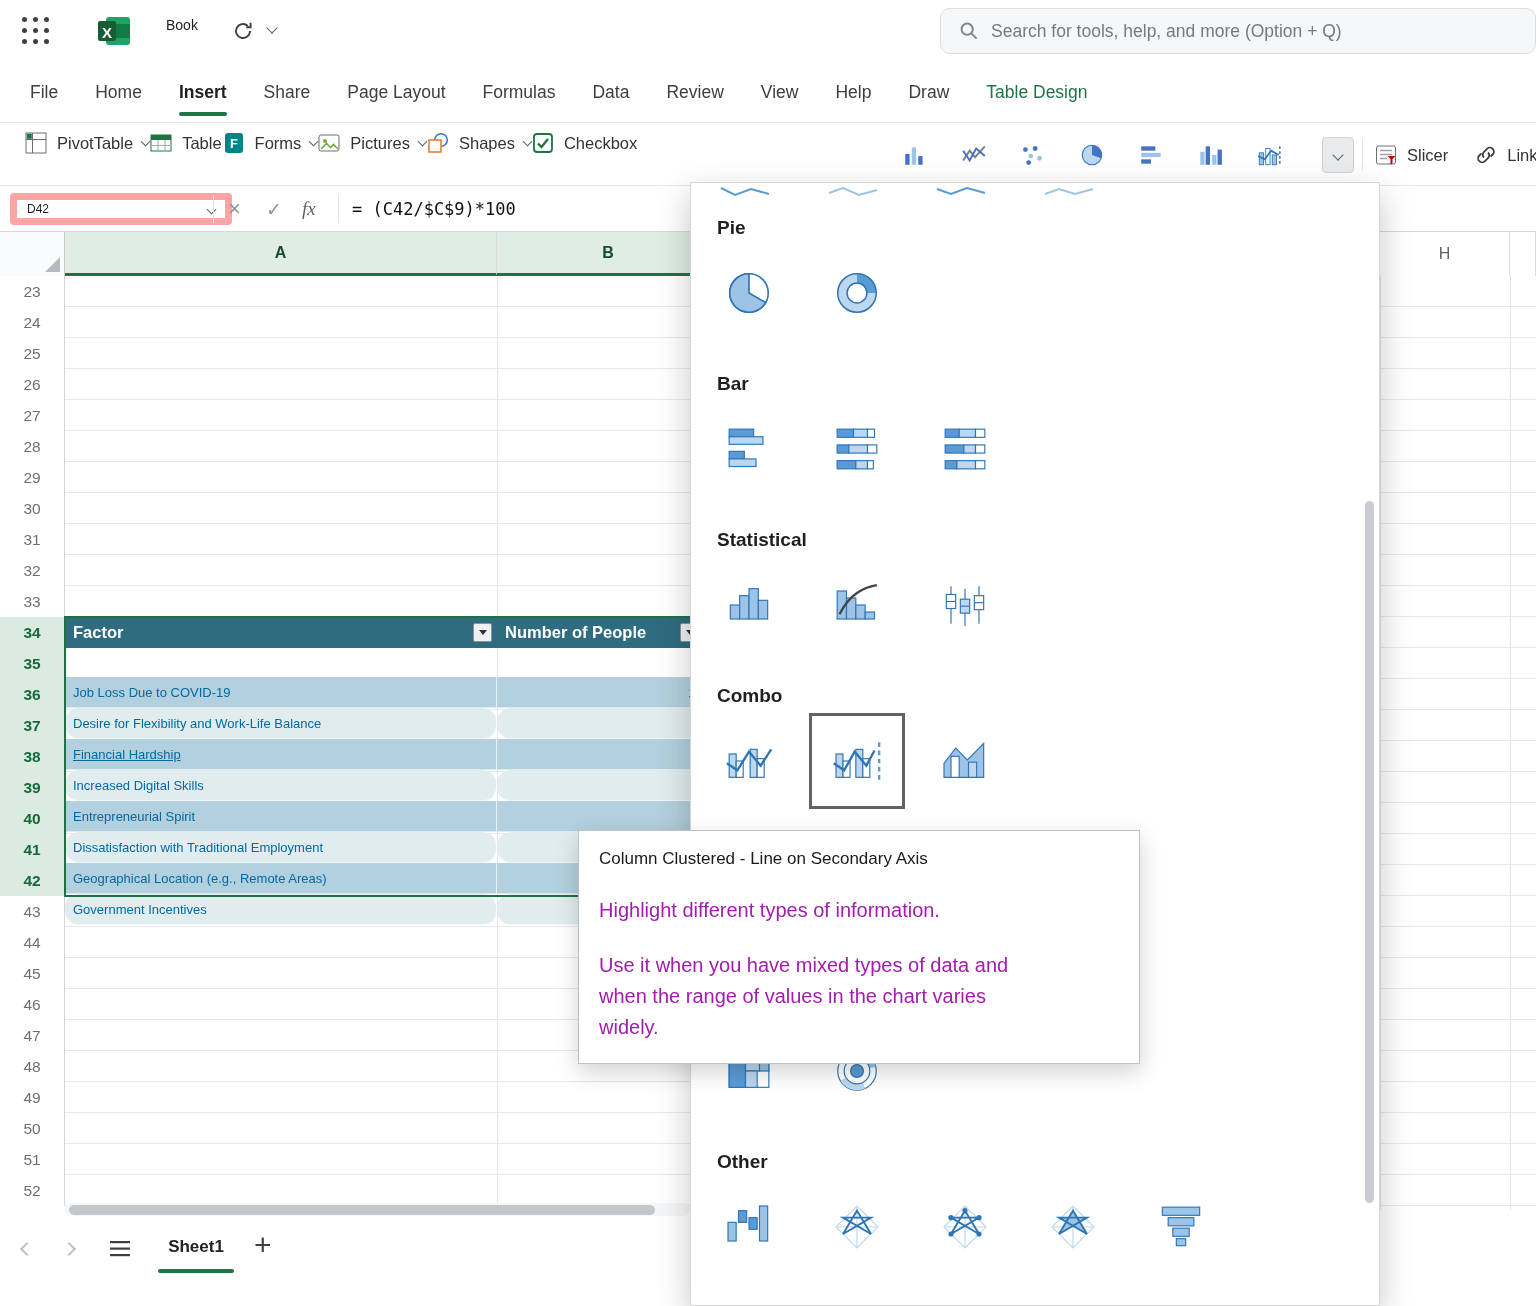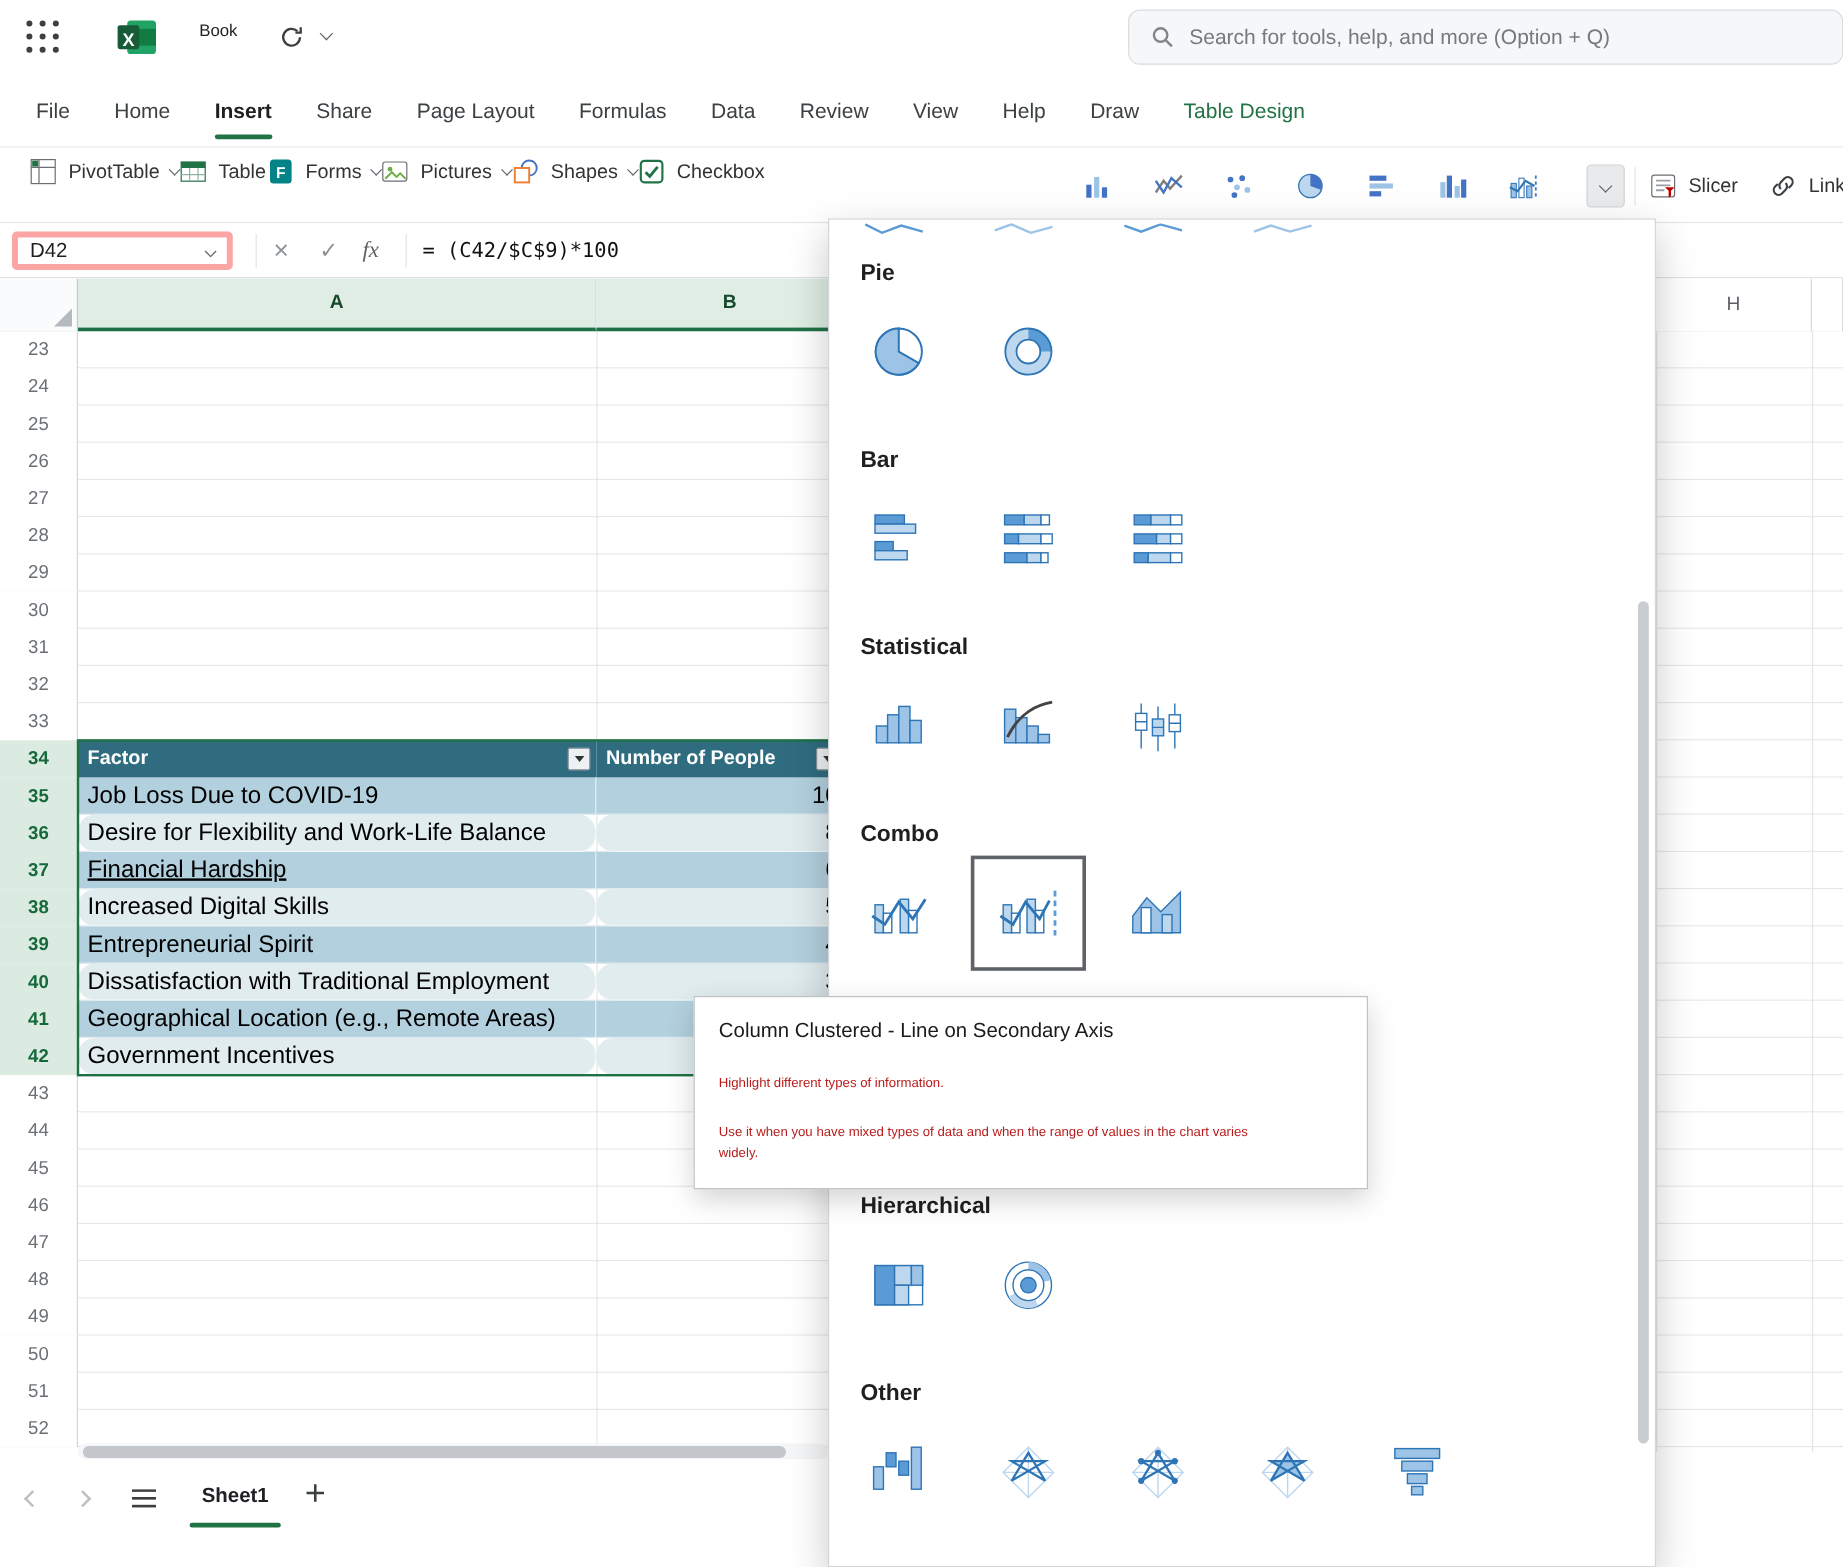--- a/index.html
+++ b/index.html
@@ -42,23 +42,23 @@
   .rcharts { position:absolute; left:902px; top:12px; height:40px; display:flex; align-items:center; gap:33px; }
   .chevbtn { position:absolute; left:1322px; top:14px; width:32px; height:36px;
     background:#e8eaeb; border:1px solid #d0d3d5; border-radius:4px;
     display:flex; align-items:center; justify-content:center; }
   .rdivider { position:absolute; left:1362px; top:16px; width:1px; height:32px; background:#e4e4e4; }
   .rright { position:absolute; left:1374px; top:12px; height:40px; display:flex; align-items:center; gap:26px; }
 
   
   .fbar { position:absolute; left:0; top:186px; width:1536px; height:46px;
     border-bottom:1px solid #d6d9db; background:#fff; }
-  .namebox { position:absolute; left:10px; top:7px; width:184px; height:32px;
-    border:5px solid #fca5a5; border-radius:4px; display:flex; align-items:center;
-    padding:0 10px; font-size:17px; color:#1f1f1f; }
+  .namebox { position:absolute; left:10px; top:7px; width:222px; height:32px;
+    border:7px solid #fca5a5; border-radius:4px; display:flex; align-items:center;
+    padding:0 10px; font-size:12px; color:#1f1f1f; }
   .namebox .chev { margin-left:auto; width:7px; height:7px; }
   .fsep { position:absolute; top:9px; width:1px; height:28px; background:#e2e4e6; }
   .fbtn { position:absolute; top:0; height:46px; display:flex; align-items:center; color:#8e9397; }
   .fx { font-family:"Liberation Serif", serif; font-style:italic; font-size:19px; color:#5f6368; }
   .formula { position:absolute; left:352px; top:0; height:46px; display:flex; align-items:center;
     font-family:"DejaVu Sans Mono", monospace; font-size:17px; color:#111; }
 
   
   .grid { position:absolute; left:0; top:232px; width:1536px; height:978px; overflow:hidden; background:#fff; }
   .colheaders { position:absolute; left:0; top:0; width:1536px; height:44px; background:#fff;
@@ -81,21 +81,21 @@
 
   .thead { position:absolute; height:31px; background:var(--teal,#2F6C80); color:#fff;
     font-size:16.5px; font-weight:700; display:flex; align-items:center; padding-left:8px; z-index:4; }
   .thead .filter { position:absolute; right:5px; top:6px; width:19px; height:19px;
     background:#eef1f3; border:1px solid #89939c; border-radius:2px;
     display:flex; align-items:center; justify-content:center; }
   .thead.b .filter { right:21px; }
   .tri { width:0; height:0; border-left:4px solid transparent; border-right:4px solid transparent;
     border-top:5px solid #333; }
   .tcell { position:absolute; height:31px; display:flex; align-items:center; padding-left:8px;
-    font-size:20px; color:#000000; z-index:4; border-bottom:1px solid rgba(255,255,255,.55); }
+    font-size:13px; color:#0369a1; z-index:4; border-bottom:1px solid rgba(255,255,255,.55);margin-top:29px; }
   .tcell.a { border-right:1px solid rgba(255,255,255,.7); }
   .tcell.b { justify-content:flex-end; padding-right:10px; }
   .tcell.odd { background:var(--rowodd,#B3D0DE); }
   .tcell.even { background:var(--roweven,#E1ECEF);border-radius:14px; }
   .selrect { position:absolute; left:64px; border:2px solid var(--selgreen,#1E7145);
     z-index:5; pointer-events:none; }
 
   
   .panel { position:absolute; left:690px; top:182px; width:690px; height:1124px; background:#fff;
     border:1px solid #d4d6d8; box-shadow:0 12px 32px rgba(0,0,0,.22); z-index:50; }
@@ -105,21 +105,21 @@
   .gicon { width:64px; height:64px; display:flex; align-items:center; justify-content:center; }
   .gicon.selected { outline:3px solid #5f6368; outline-offset:13px; }
   .pthumb { position:absolute; right:5px; top:318px; width:9px; height:702px;
     background:#c9cdd1; border-radius:5px; }
 
   
   .charttip { position:absolute; left:578px; top:830px; width:562px; background:#fff;
     border:1px solid #bfc2c5; box-shadow:0 8px 22px rgba(0,0,0,.18); z-index:60;
     padding:18px 20px 20px 20px; }
   .tt-title { font-size:17px; color:#1a1a1a; margin-bottom:26px; }
-  .tt-line { font-size:11px; color:#b91c1c; line-height:1.55; margin-bottom:24px; max-width:525px; }
+  .tt-line { font-size:20px; color:#a21caf; line-height:1.55; margin-bottom:24px; max-width:525px; }
   .tt-usage { max-width:447px; margin-bottom:0; }
 
   
   .hscroll { position:absolute; left:65px; top:1203px; width:625px; height:13px;
     background:#f5f6f7; border-radius:7px; z-index:6; }
   .hthumb { position:absolute; left:4px; top:1.5px; width:586px; height:10px;
     background:#c3c7cb; border-radius:5px; }
   .sheetbar { position:absolute; left:0; top:1222px; width:1536px; height:84px; background:#fff; z-index:5; }
   .cv { position:absolute; display:inline-block; width:10px; height:10px;
     border-right:2.4px solid #bcc0c4; border-bottom:2.4px solid #bcc0c4; }

